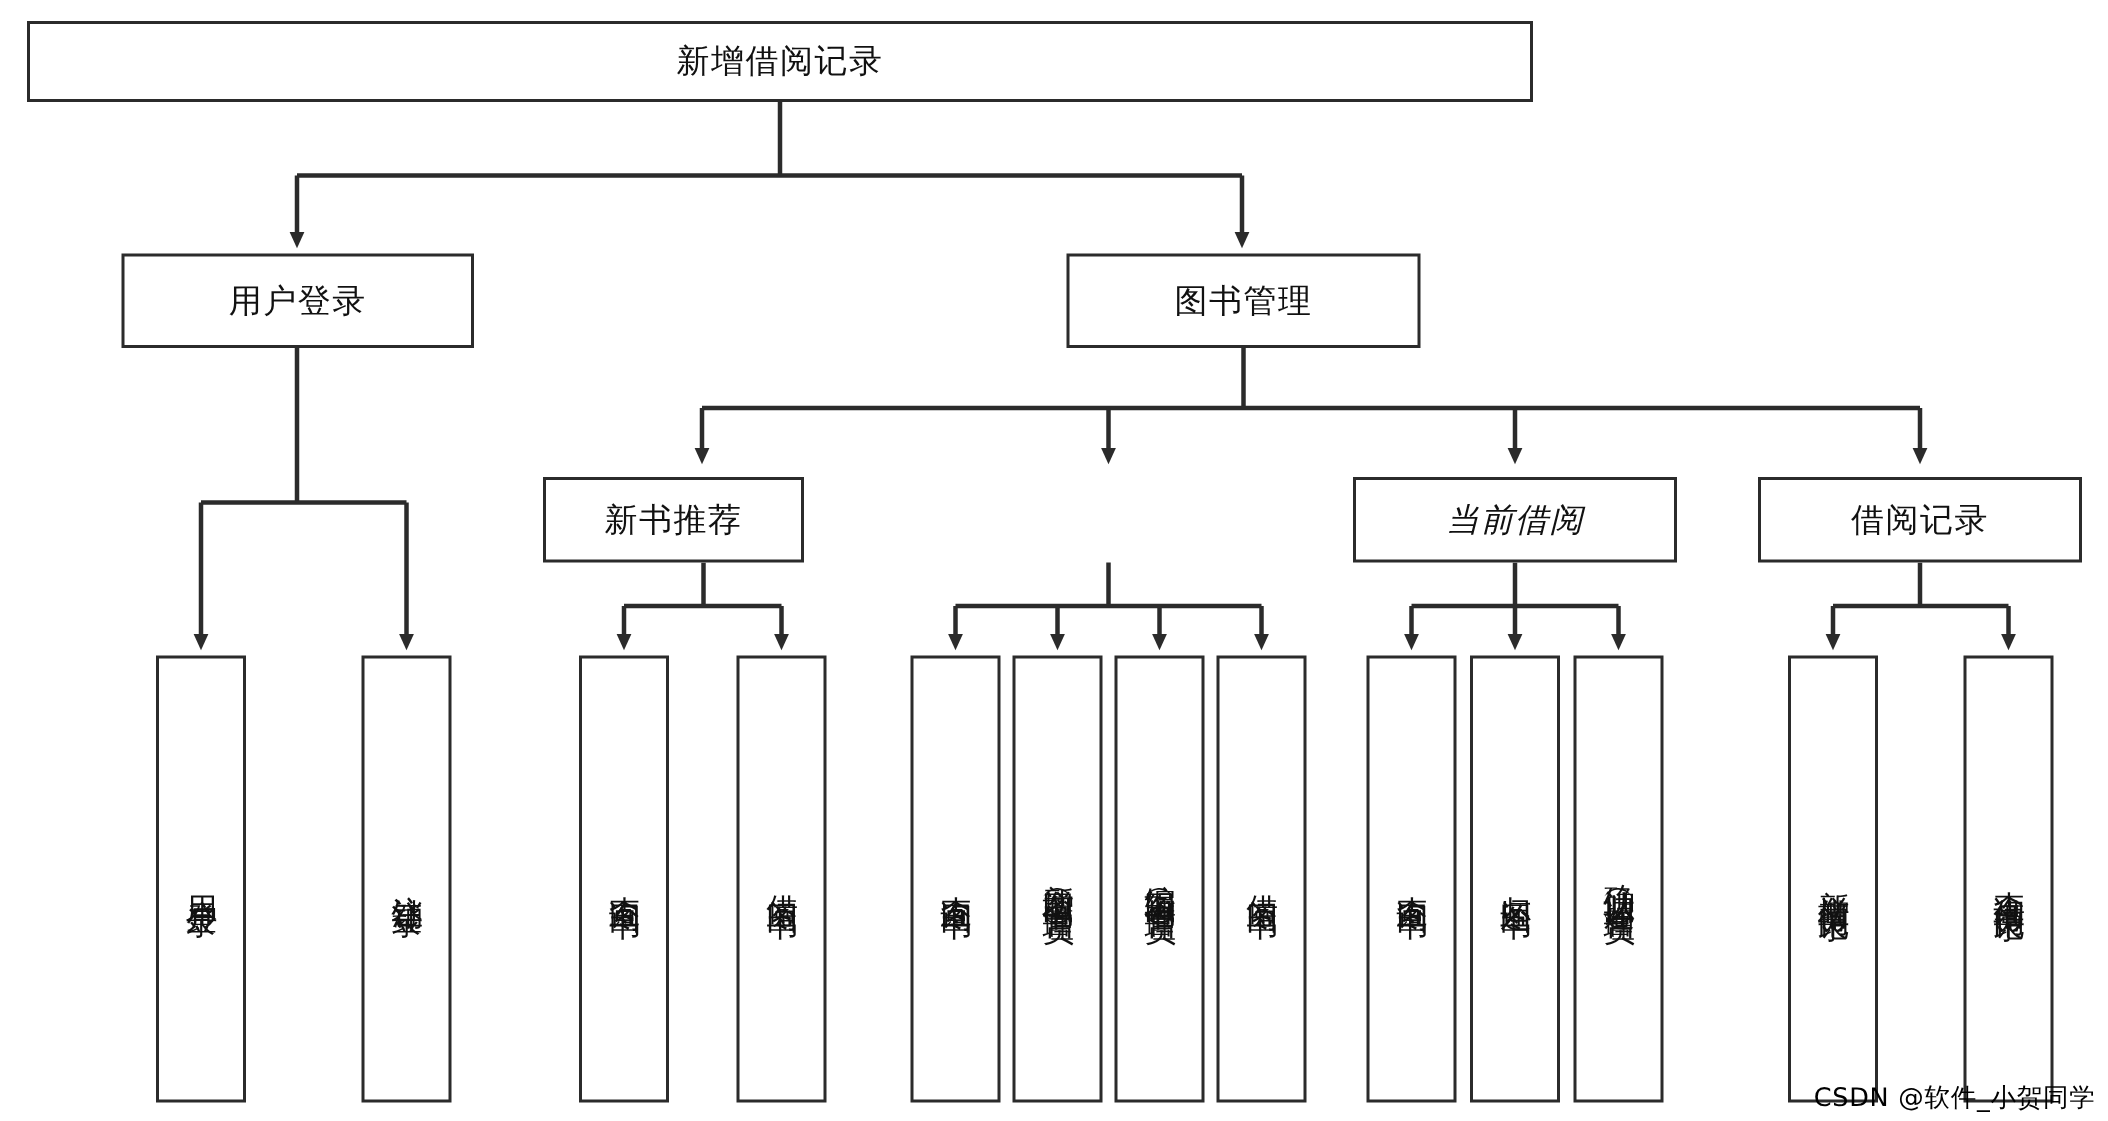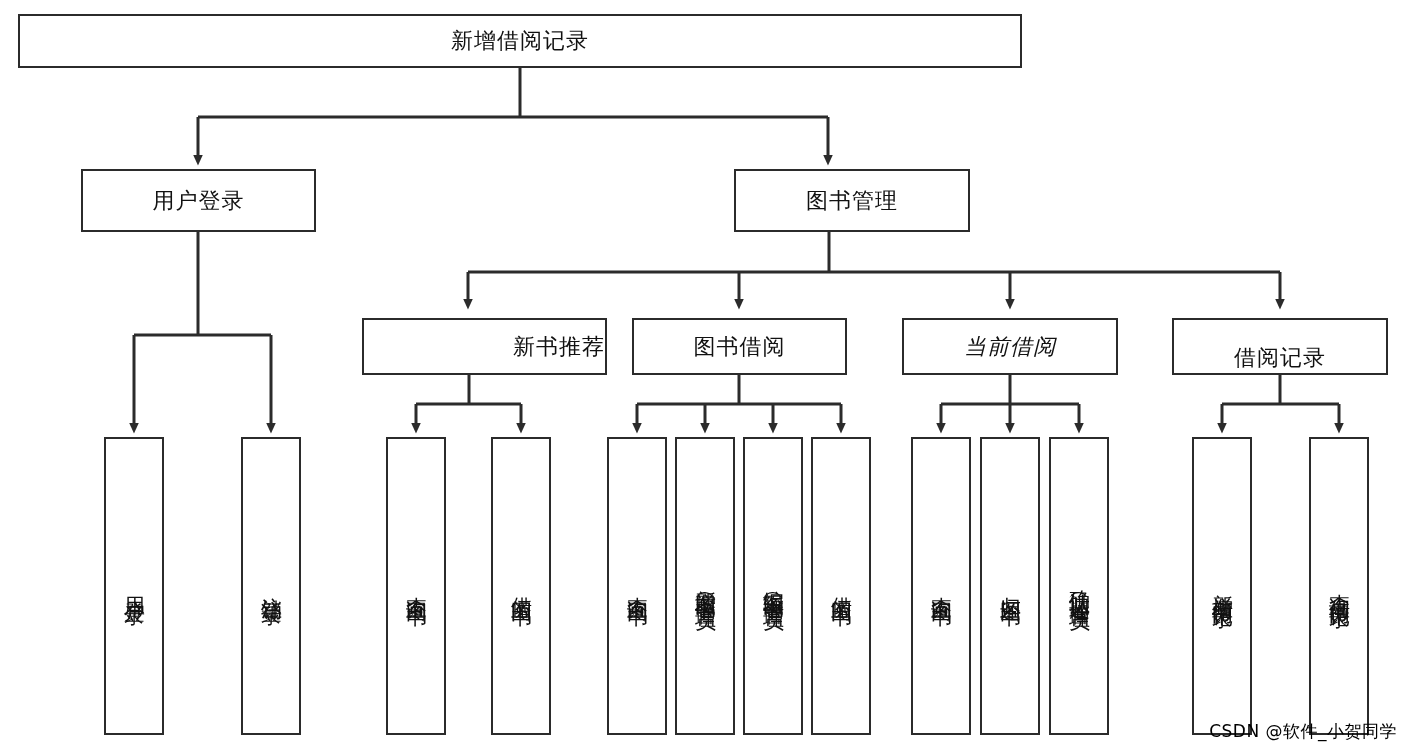--- a/index.html
+++ b/index.html
@@ -121,34 +121,31 @@
     </g>
   </svg>
 
   <div class="node horiz" style="left:18px; top:14px; width:1004px; height:54px;">
     <span class="label">新增借阅记录</span>
   </div>
 
   <div class="node horiz" style="left:81px; top:169px; width:235px; height:63px;">
     <span class="label">用户登录</span>
   </div>
-  <div class="node horiz" style="left:711px; top:169px; width:236px; height:63px;margin-left:23px;">
+  <div class="node horiz" style="left:711px; top:169px; width:236px; height:63px;">
     <span class="label">图书管理</span>
   </div>
 
-  <div class="node horiz" style="left:362px; top:318px; width:245px; height:57px;justify-content:flex-end;">
+  <div class="node horiz" style="left:362px; top:318px; width:174px; height:57px;">
     <span class="label">新书推荐</span>
-  </div>
-  <div class="node horiz" style="left:632px; top:318px; width:215px; height:57px;">
-    <span class="label">图书借阅</span>
   </div>
   <div class="node horiz" style="left:902px; top:318px; width:216px; height:57px;font-style:italic;">
     <span class="label">当前借阅</span>
   </div>
-  <div class="node horiz" style="left:1172px; top:318px; width:216px; height:57px;align-items:flex-end;">
+  <div class="node horiz" style="left:1172px; top:318px; width:216px; height:57px;">
     <span class="label">借阅记录</span>
   </div>
 
   <div class="node vert" style="left:104px; top:437px; width:60px; height:298px;">
     <span class="label">用户登录</span>
   </div>
   <div class="node vert" style="left:241px; top:437px; width:60px; height:298px;">
     <span class="label">注销登录</span>
   </div>
 

